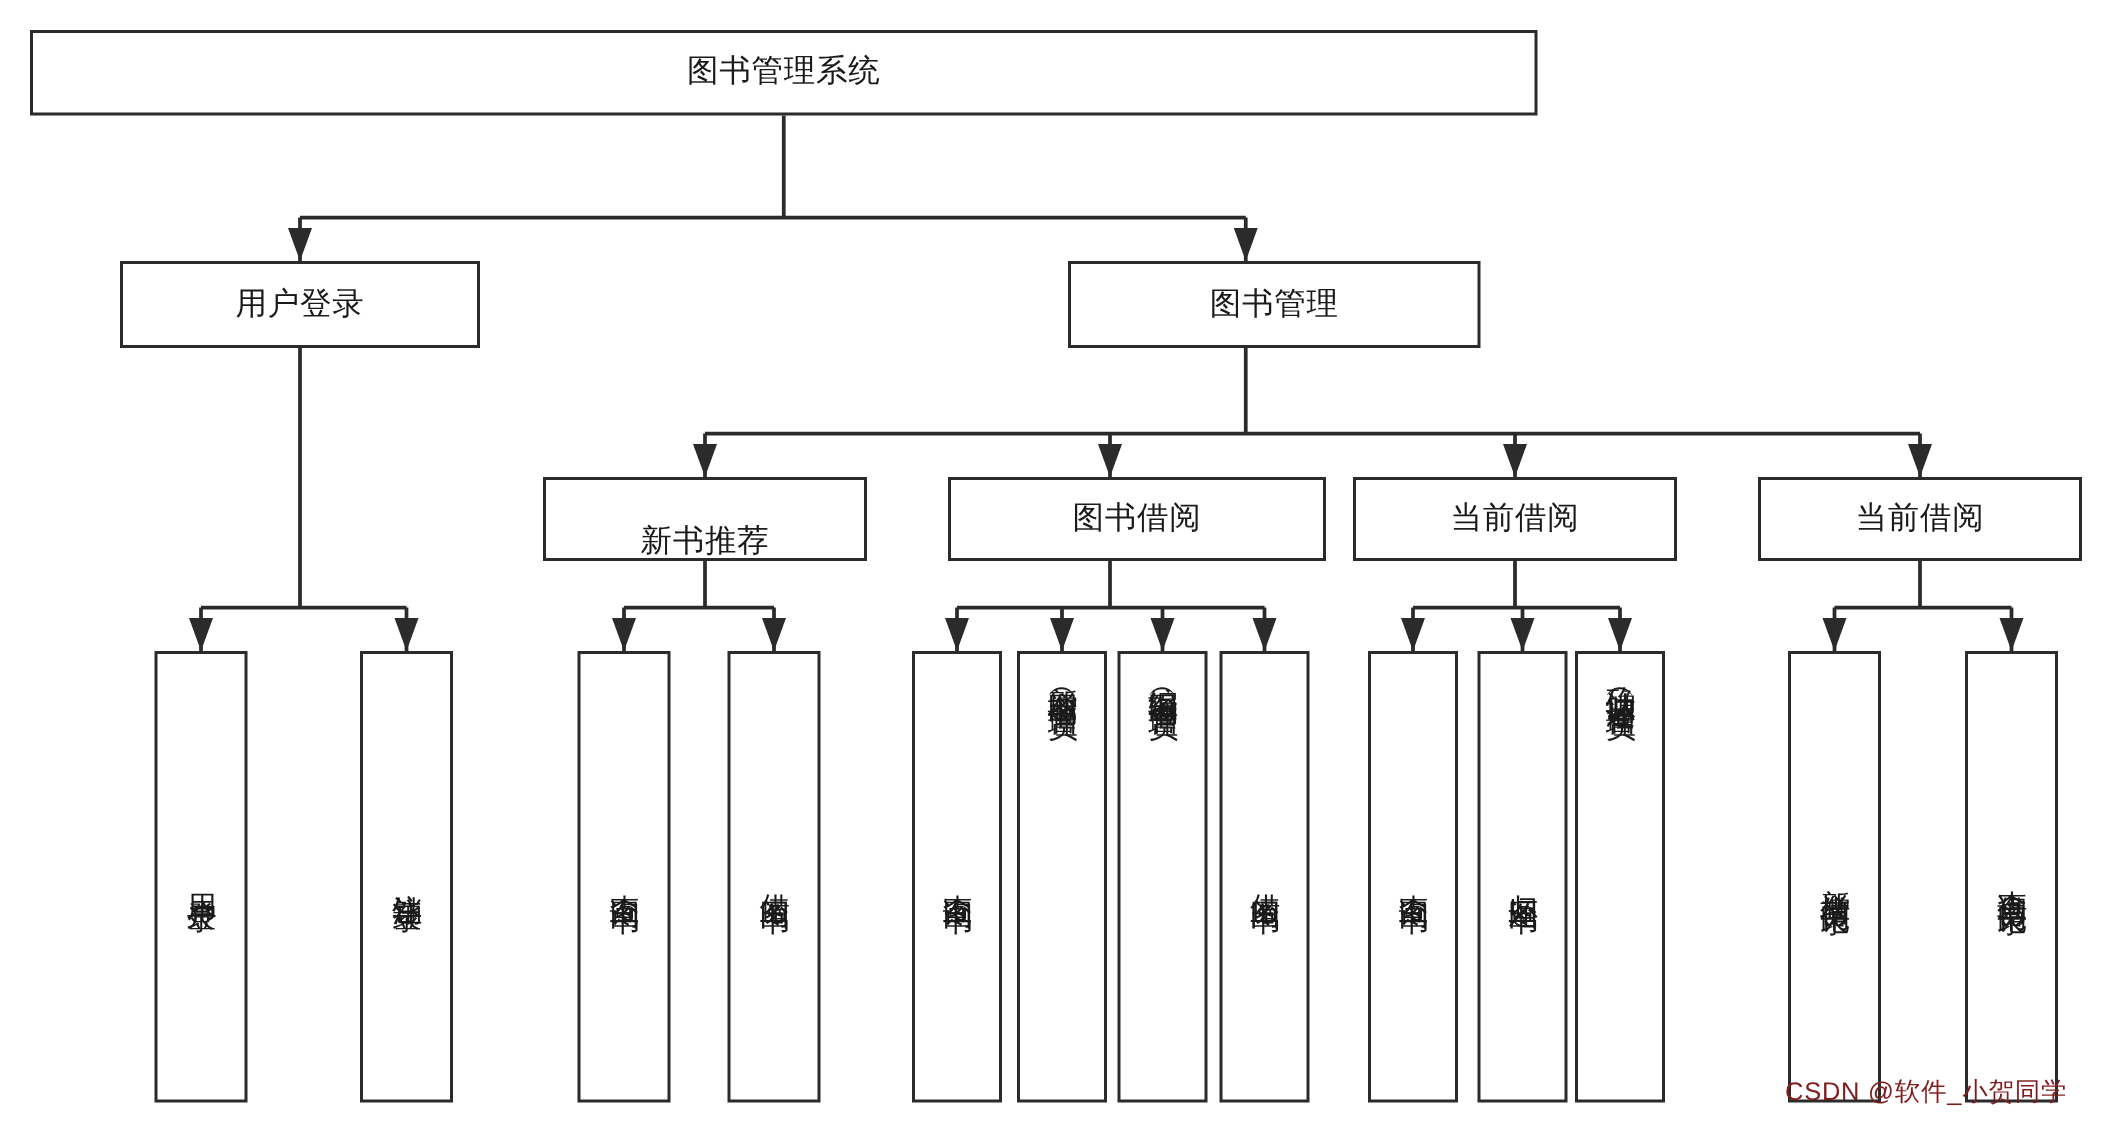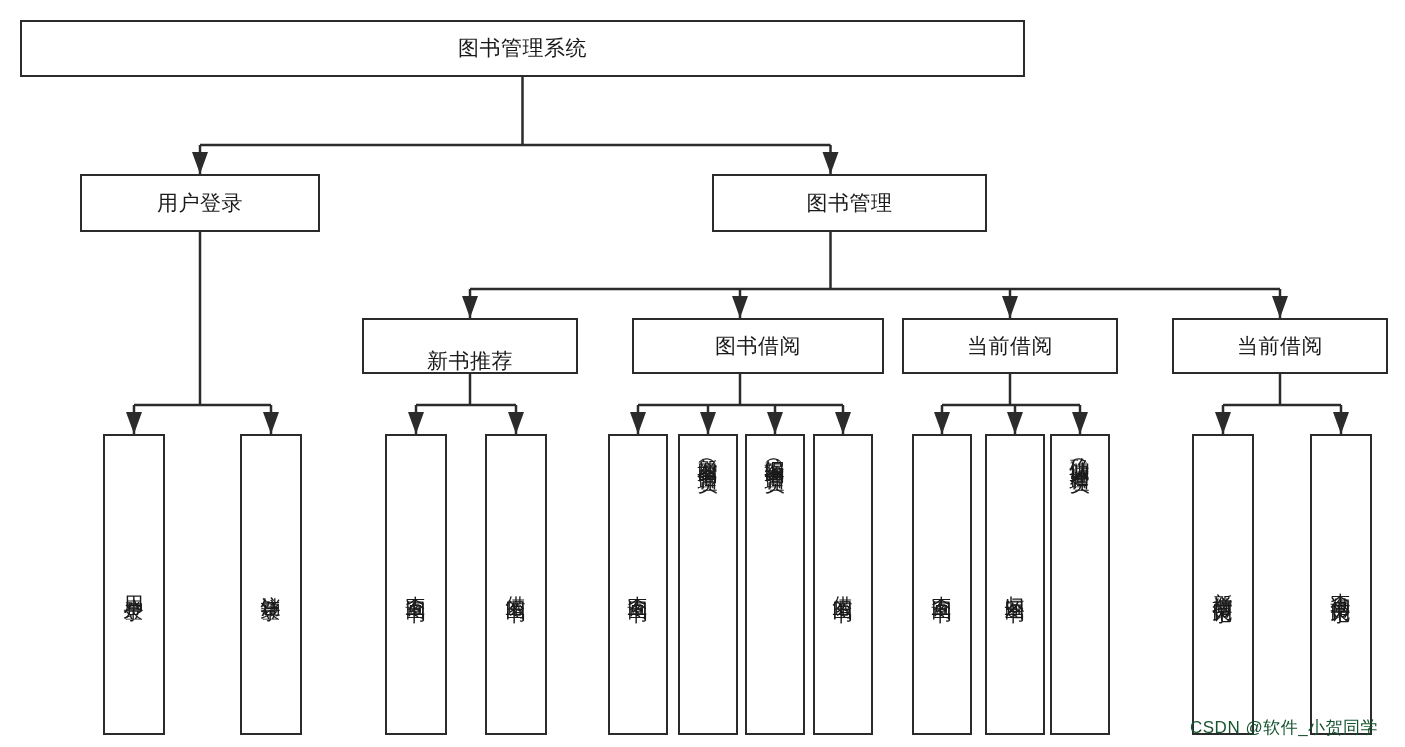--- a/index.html
+++ b/index.html
@@ -59,21 +59,21 @@
     line-height: 1.0;
     letter-spacing: 2.5px;
   }
   .node.vert.centered {
     align-items: center;
     padding-top: 0;
   }
   .watermark {
     position: absolute;
     font-size: 17px;
-    color: #14532d;
+    color: #7f1d1d;
     white-space: nowrap;
     letter-spacing: 0.5px;
   }
 </style>
 </head>
 <body>
 
 <div id="canvas">
   <svg id="edges" viewBox="0 0 1405 747">
       <line x1="522.5" y1="69" x2="522.5" y2="145" stroke="#2b2b2b" stroke-width="2.5"></line>

